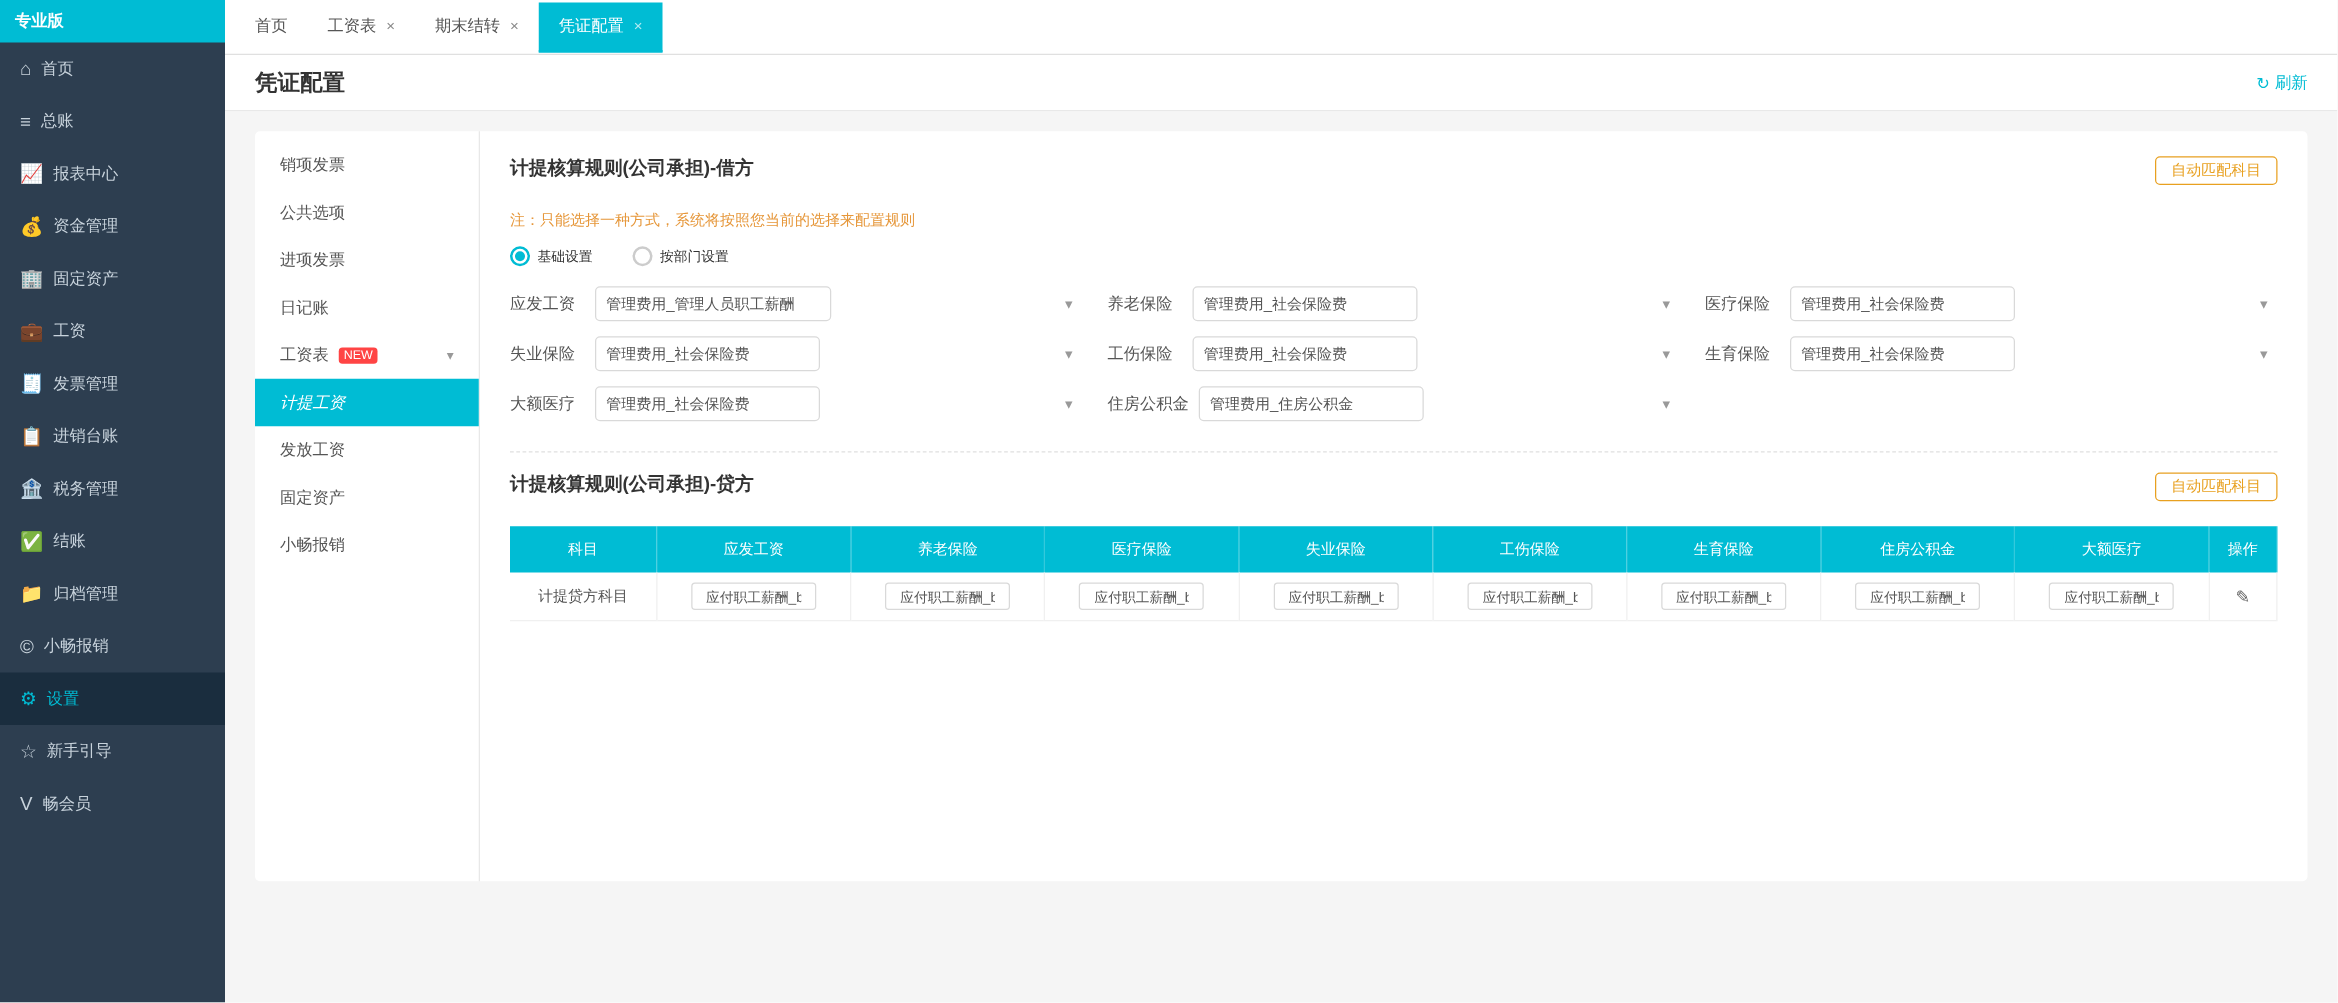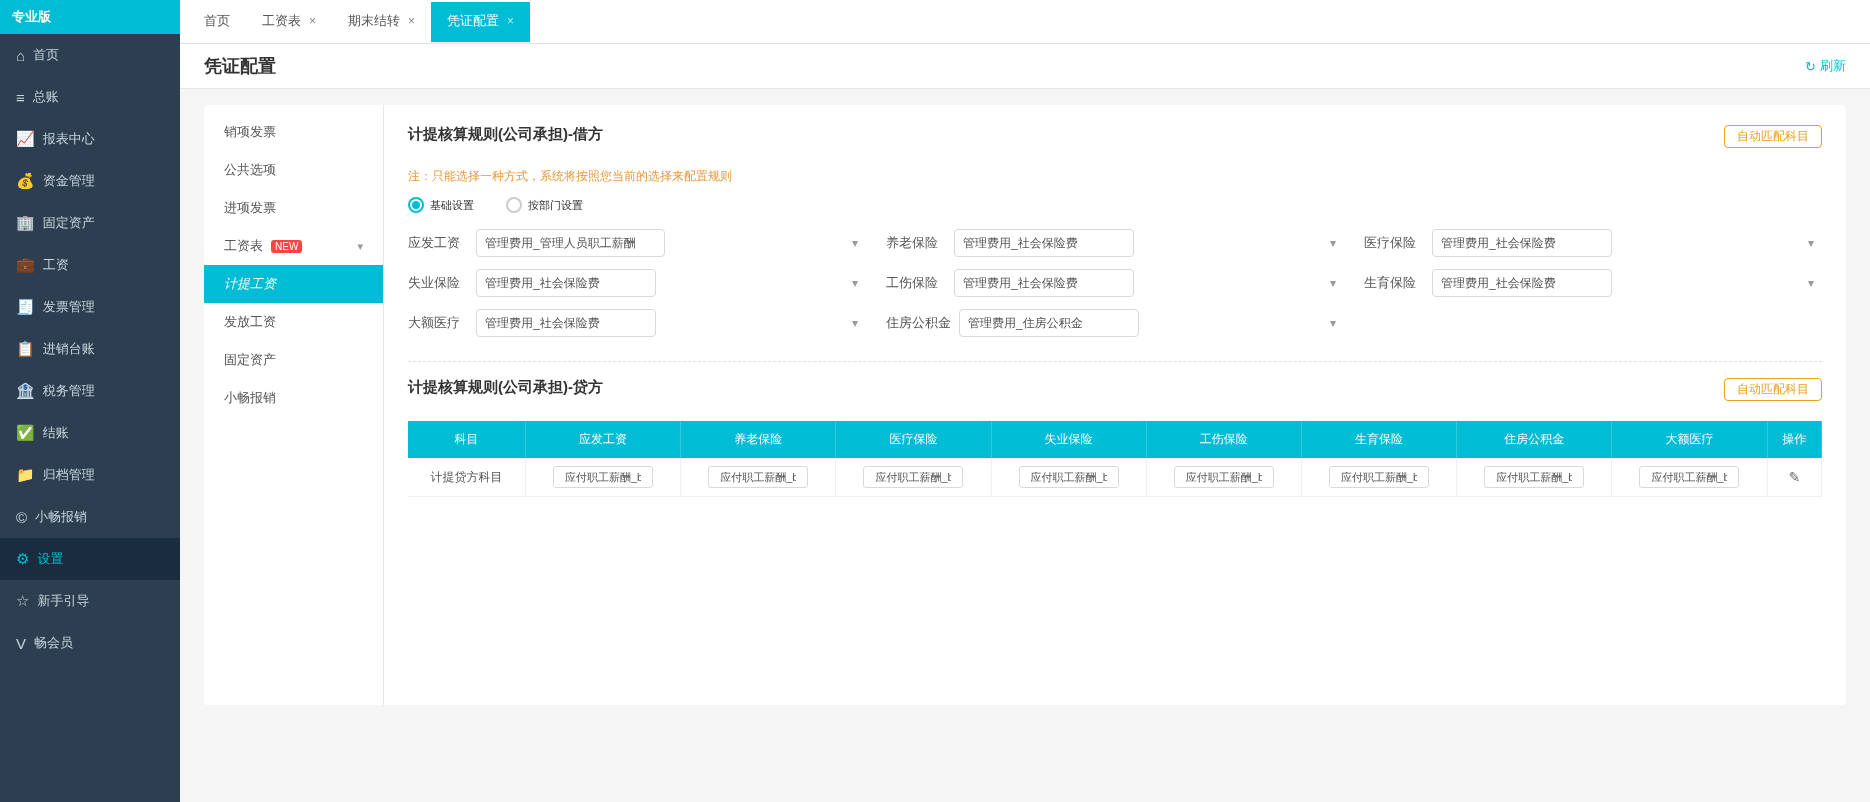--- a/index.html
+++ b/index.html
@@ -177,20 +177,23 @@
 
       <div class="left-nav">
         <div class="left-nav-item">
           <span>销项发票</span>
         </div>
         <div class="left-nav-item">
           <span>公共选项</span>
         </div>
         <div class="left-nav-item">
           <span>进项发票</span>
+        </div>
+        <div class="left-nav-item">
+          <span>日记账</span>
         </div>
         <div class="left-nav-item" style="justify-content: flex-start; gap: 4px;">
           <span>工资表</span>
           <span class="new-badge">NEW</span>
           <span style="margin-left: auto; color: #999; font-size: 11px;">▾</span>
         </div>
         <div class="left-nav-item active">
           <span>计提工资</span>
         </div>
         <div class="left-nav-item">

